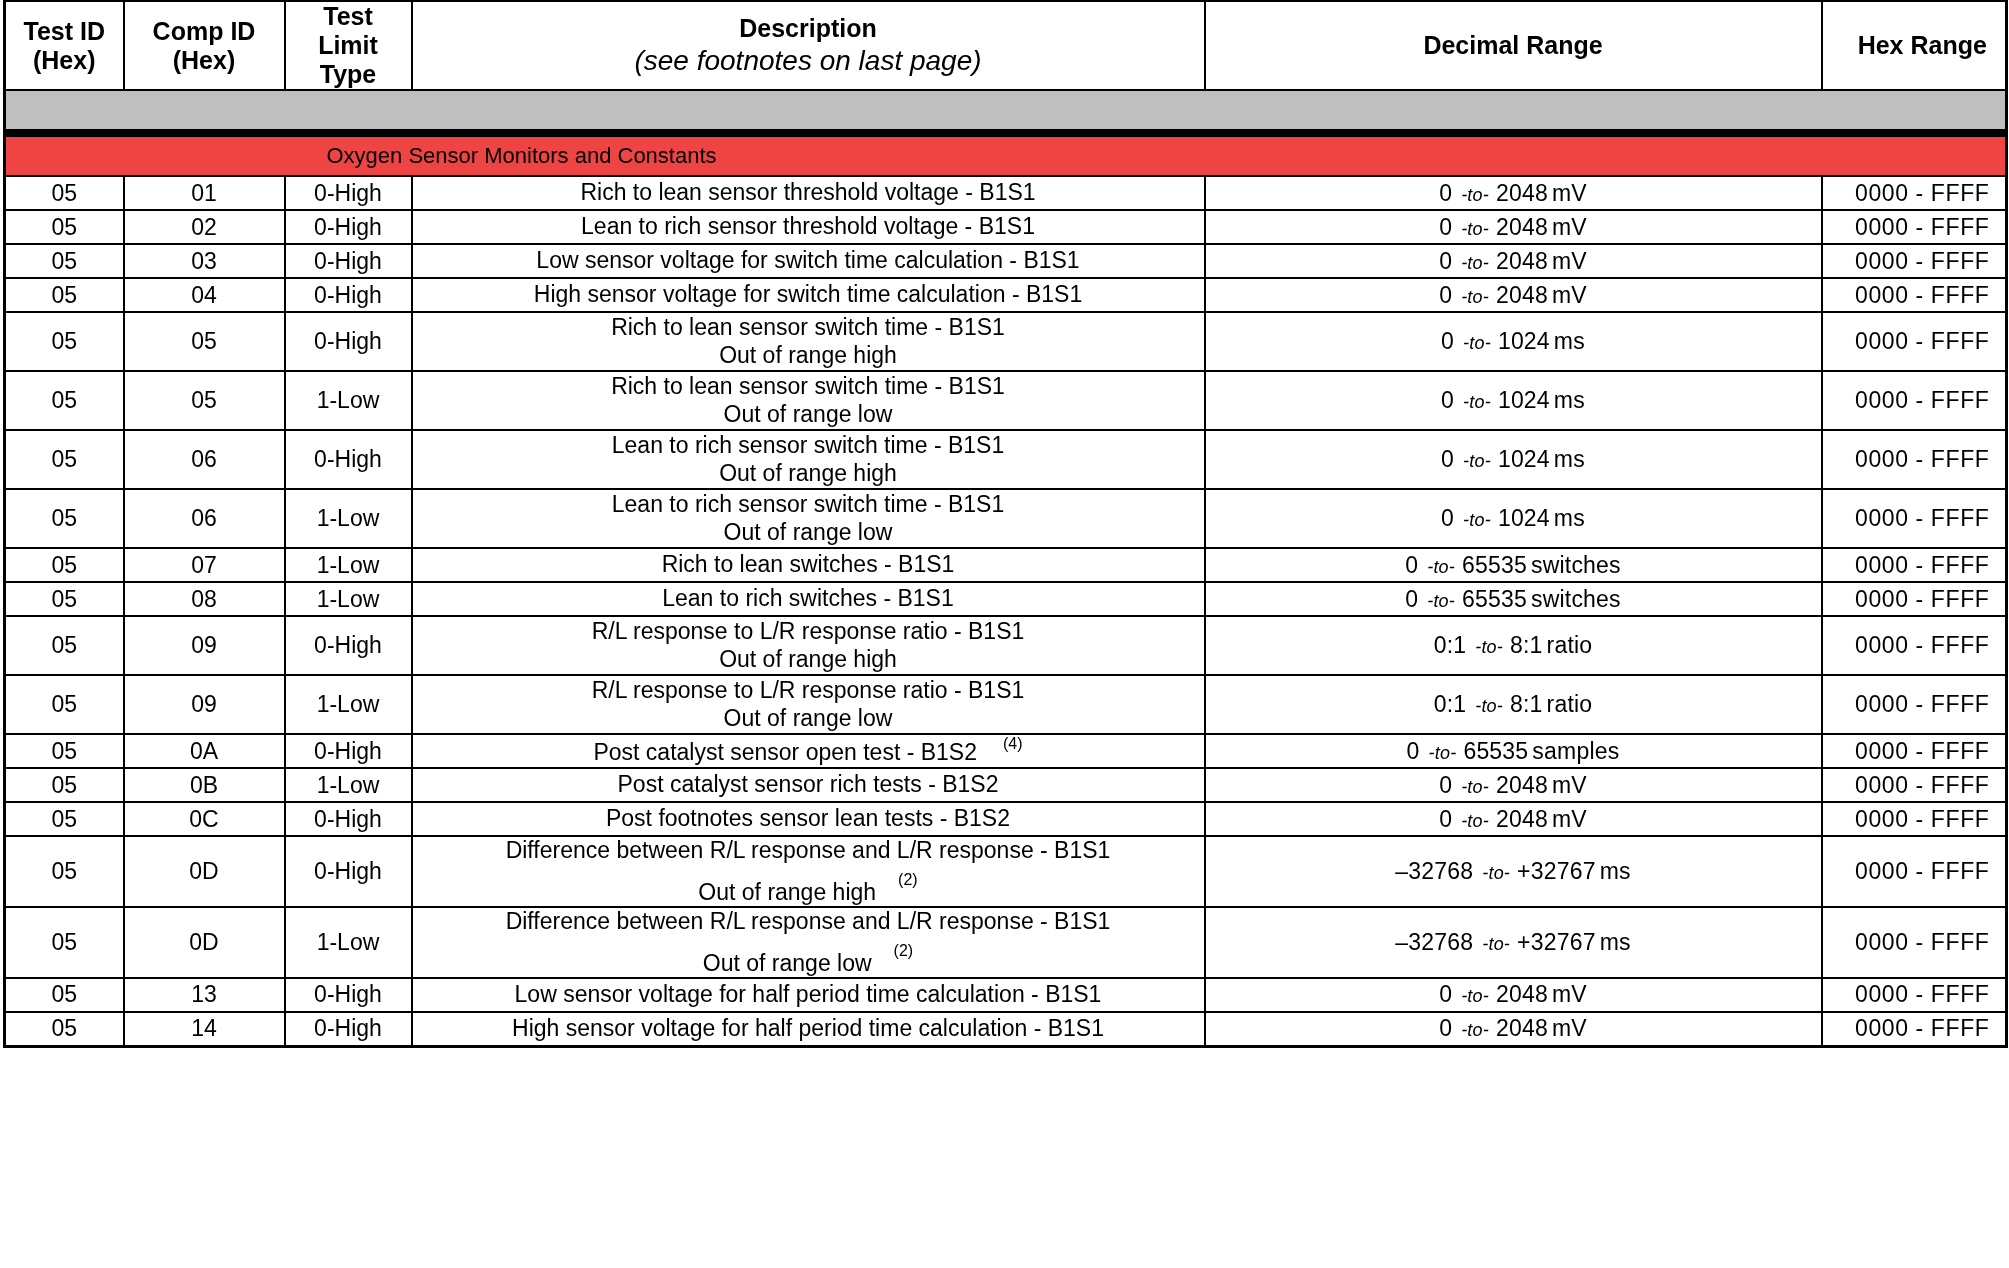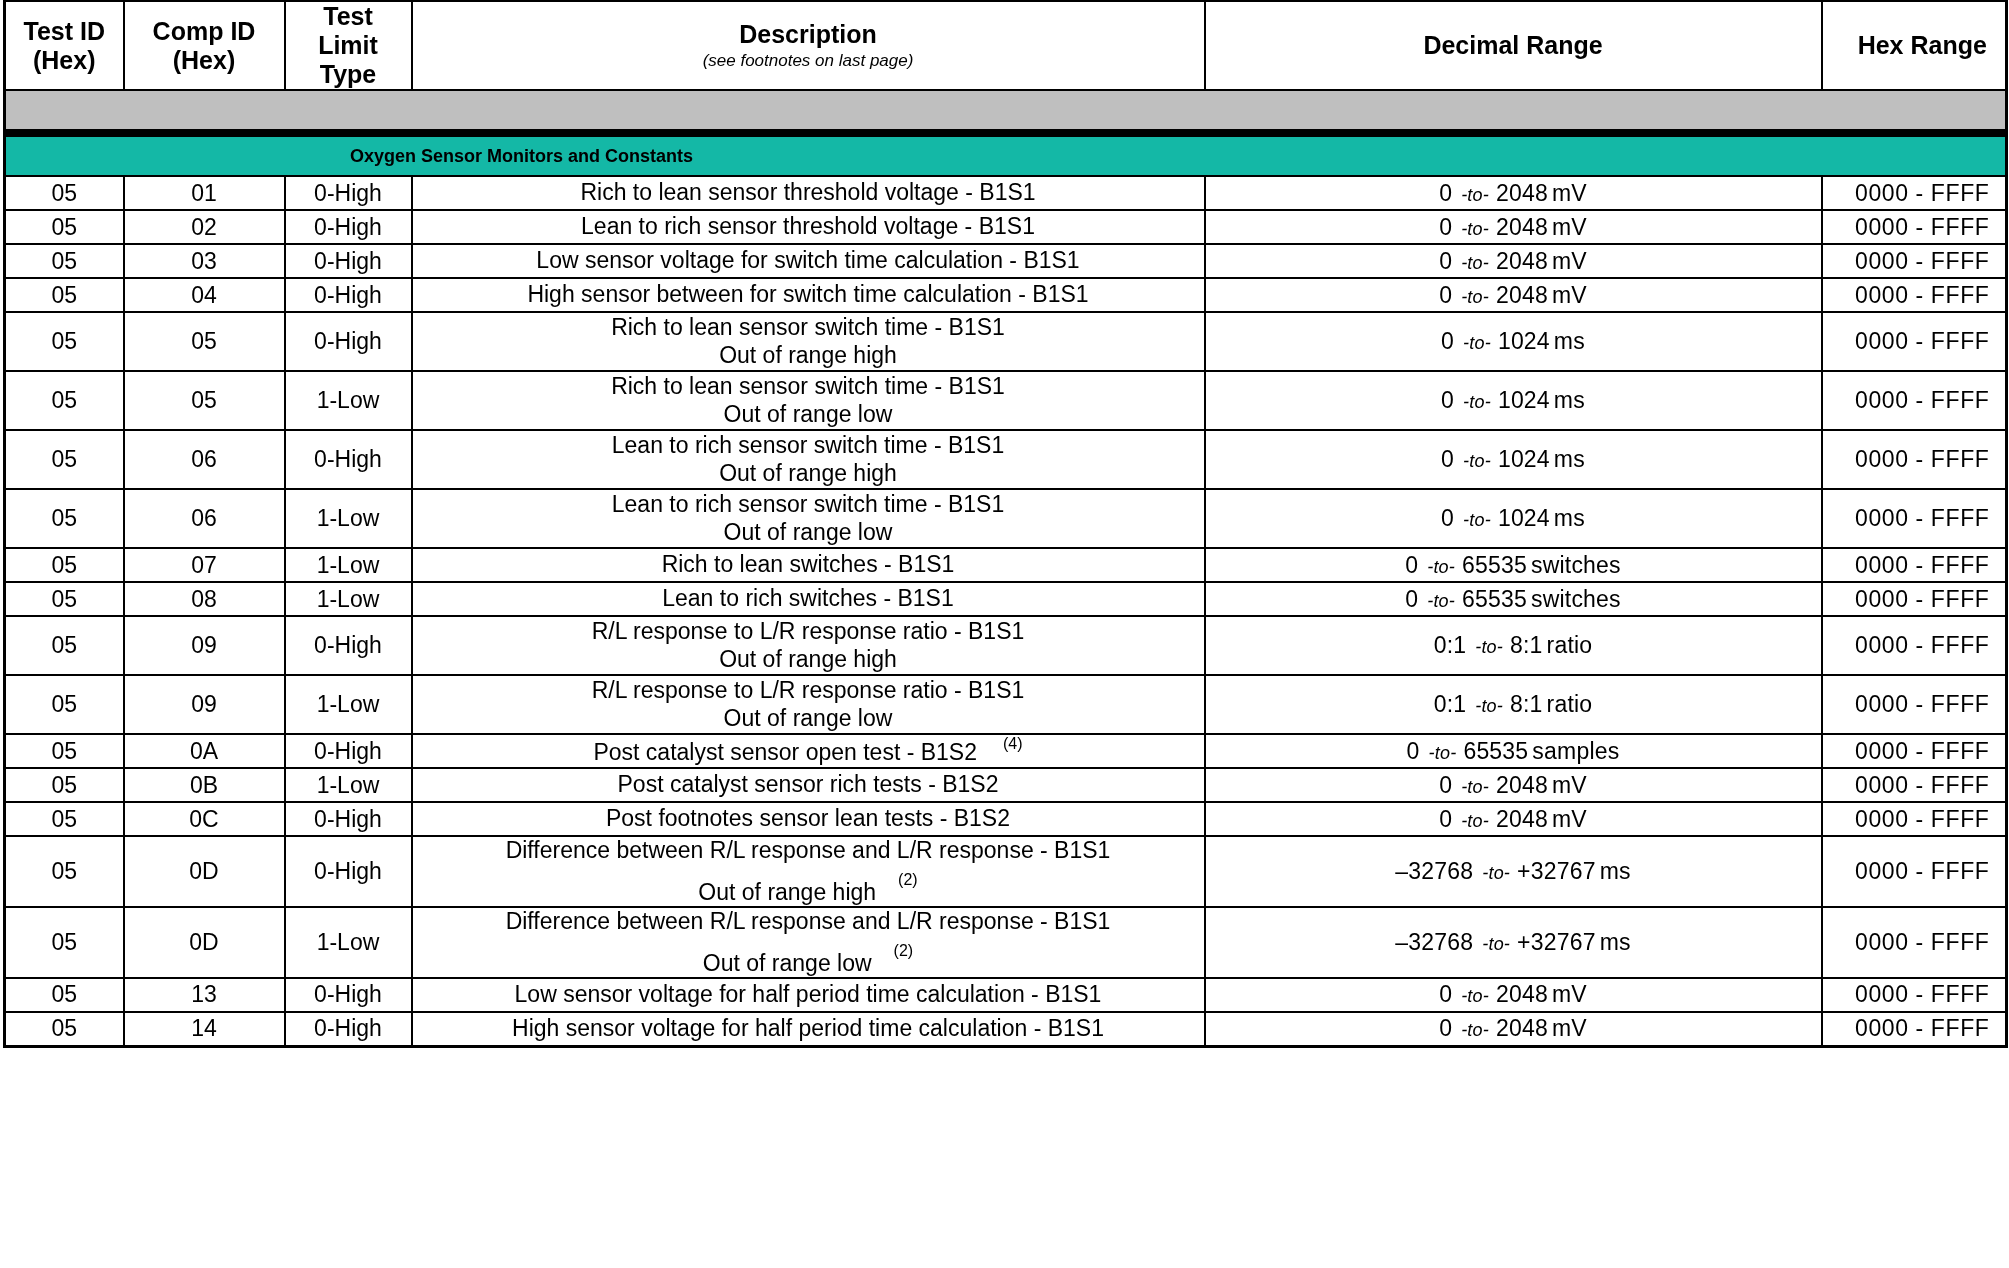--- a/index.html
+++ b/index.html
@@ -50,40 +50,40 @@
     font-size: 25px;
     line-height: 1.16;
     height: 78px;
     padding: 2px 4px;
   }
   thead th .hdr-main { display: block; }
   thead th .hdr-sub {
     display: block;
     font-weight: normal;
     font-style: italic;
-    font-size: 17px;
+    font-size: 28px;
     margin-top: 2px;
   }
 
   
   tr.band-gray td {
     background: #bfbfbf;
     height: 38px;
     border-left: 3px solid #000;
     border-right: 3px solid #000;
     border-top: 2px solid #000;
     border-bottom: 8px solid #000;
   }
 
   
   tr.section-title td {
-    background: #14b8a6;
+    background: #ef4444;
     height: 38px;
-    font-weight: bold;
-    font-size: 18px;
+    font-weight: normal;
+    font-size: 22px;
     border-left: 3px solid #000;
     border-right: 3px solid #000;
     border-top: 0px solid #000;
     border-bottom: 2px solid #000;
     text-align: center;
     padding: 0;
   }
   tr.section-title td .sect-inner {
     display: block;
     width: 793px;
@@ -216,21 +216,21 @@
             <span class="desc-line1">Low sensor voltage for switch time calculation - B1S1</span>
           </td>
           <td class="cell-dec"><span class="dec-lo">0</span><span class="dec-to">-to-</span><span class="dec-hi">2048</span><span class="dec-unit">mV</span></td>
           <td class="cell-hex"><span>0000</span><span class="hex-sep">-</span><span>FFFF</span></td>
         </tr>
         <tr class="data-row">
           <td><span>05</span></td>
           <td><span>04</span></td>
           <td><span>0-High</span></td>
           <td class="cell-desc">
-            <span class="desc-line1">High sensor between for switch time calculation - B1S1</span>
+            <span class="desc-line1">High sensor voltage for switch time calculation - B1S1</span>
           </td>
           <td class="cell-dec"><span class="dec-lo">0</span><span class="dec-to">-to-</span><span class="dec-hi">2048</span><span class="dec-unit">mV</span></td>
           <td class="cell-hex"><span>0000</span><span class="hex-sep">-</span><span>FFFF</span></td>
         </tr>
         <tr class="data-row two-line">
           <td><span>05</span></td>
           <td><span>05</span></td>
           <td><span>0-High</span></td>
           <td class="cell-desc">
             <span class="desc-line1">Rich to lean sensor switch time - B1S1</span>

